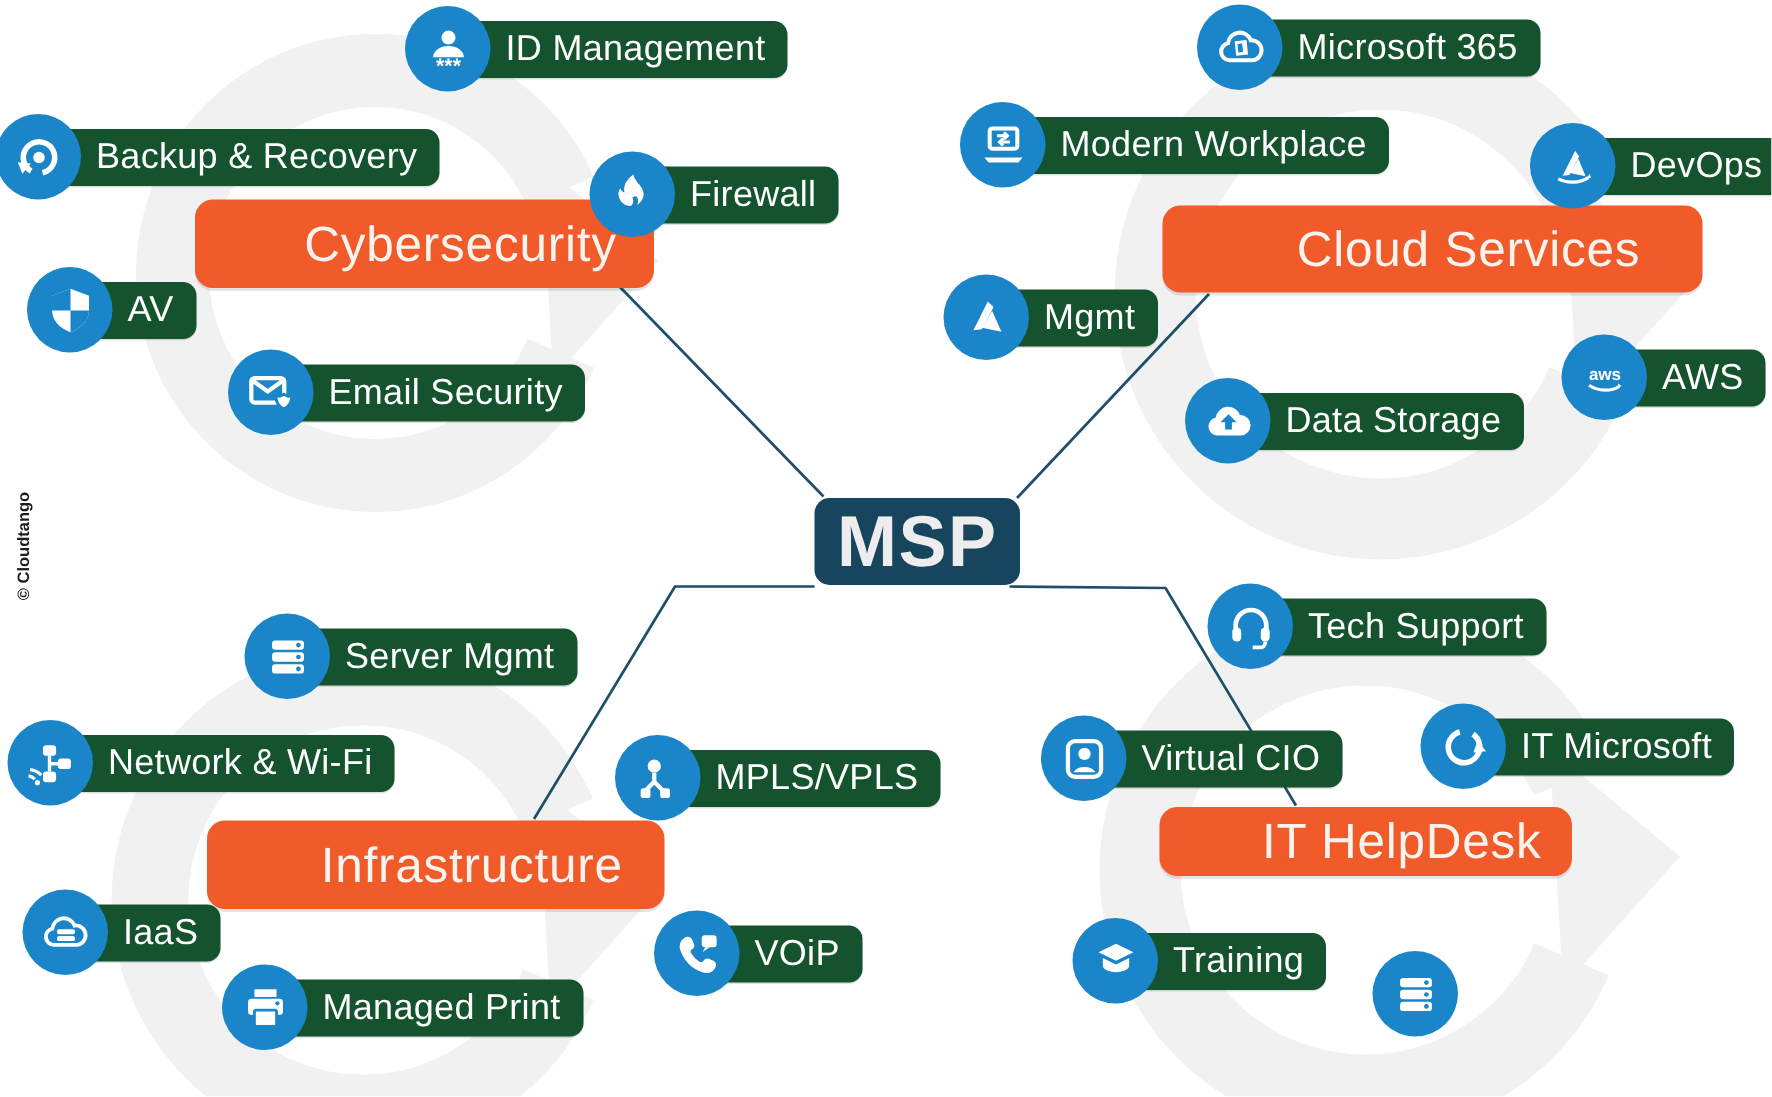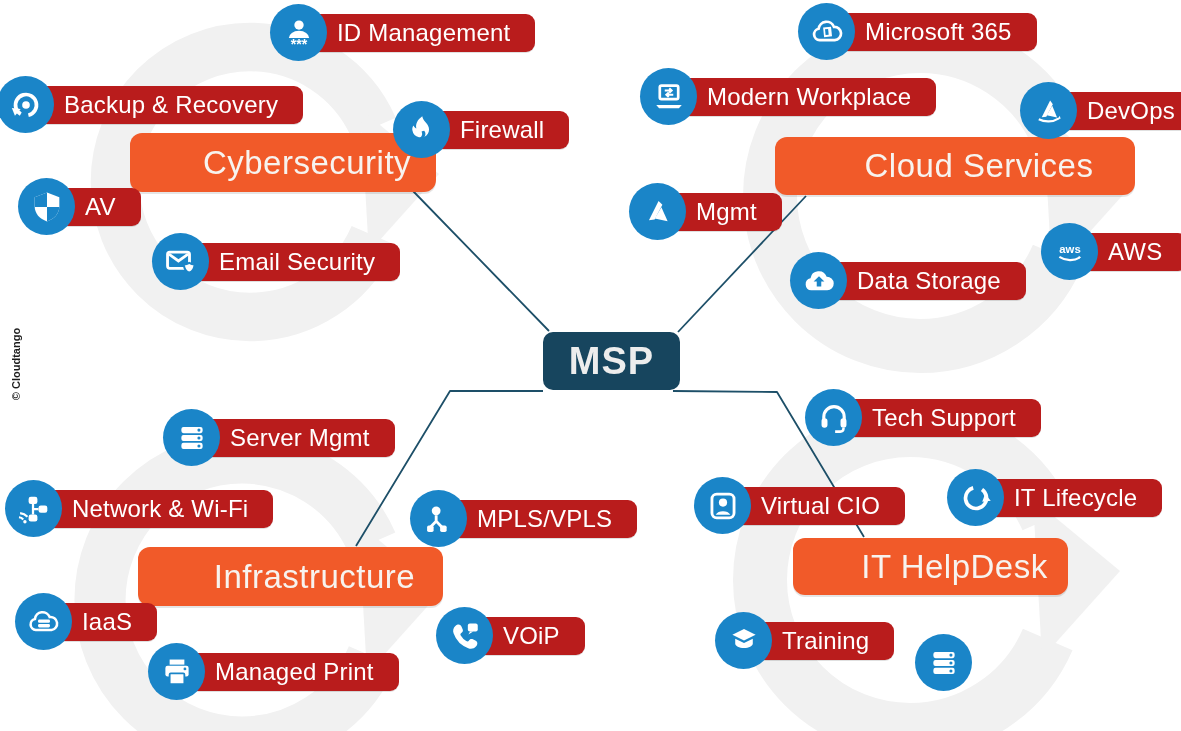--- a/index.html
+++ b/index.html
@@ -11,37 +11,37 @@
   
   .node{position:absolute;display:flex;align-items:center;z-index:3;}
   .disc{
     width:57px;height:57px;border-radius:50%;background:#1a85c8;
     display:flex;align-items:center;justify-content:center;flex:0 0 auto;
     position:relative;z-index:2;
   }
   .disc svg{display:block;}
   .pill{
     position:relative;z-index:1;margin-left:-29px;
-    background:#b91c1c;color:#ffffff;border-radius:9px;
-    padding:0 25px 0 39px;height:38px;line-height:38px;
+    background:#14532d;color:#ffffff;border-radius:9px;
+    padding:0 15px 0 39px;height:38px;line-height:38px;
     font-size:24px;font-weight:300;white-space:nowrap;letter-spacing:.2px;
     box-shadow:0 1px 0 rgba(0,0,0,.12);
   }
   
   .cat{
     position:absolute;z-index:3;background:#f15a29;color:#f7f3ef;
     border-radius:12px;display:flex;align-items:center;justify-content:center;
     font-size:33px;font-weight:300;letter-spacing:.5px;white-space:nowrap;
     box-shadow:0 2px 0 rgba(0,0,0,.10);
     padding-left:48px;
   }
   .root-box{
     position:absolute;z-index:4;background:#17455e;color:#ededed;
     border-radius:10px;display:flex;align-items:center;justify-content:center;
-    font-size:38px;font-weight:bold;letter-spacing:1px;
+    font-size:48px;font-weight:bold;letter-spacing:1px;
   }
   
   .credit{
     position:absolute;z-index:5;left:-36px;top:358px;width:104px;text-align:center;
     transform:rotate(-90deg);font-size:11px;font-weight:bold;color:#1c1c1c;
   }
 </style>
 </head>
 <body>
 
@@ -67,21 +67,21 @@
     </g>
   </svg>
 
   <div class="credit">© Cloudtango</div>
 
   <div class="root-box" style="left:543px;top:332px;width:137px;height:58px">MSP</div>
 
   <div class="cat" style="left:130px;top:133px;width:258px;height:59px">Cybersecurity</div>
   <div class="cat" style="left:775px;top:137px;width:312px;height:58px">Cloud Services</div>
   <div class="cat" style="left:138px;top:547px;width:257px;height:59px">Infrastructure</div>
-  <div class="cat" style="left:793px;top:538px;width:227px;height:57px">IT HelpDesk</div>
+  <div class="cat" style="left:773px;top:538px;width:227px;height:46px">IT HelpDesk</div>
 
   <div class="node" style="left:270px;top:4px">
     <span class="disc">
       <svg width="34" height="34" viewBox="0 0 24 24">
         <circle cx="12" cy="6.4" r="3.3" fill="#fff"></circle>
         <path d="M4.8 15.6a7.2 5.2 0 0 1 14.4 0z" fill="#fff"></path>
         <text x="12" y="23" font-size="10" font-weight="bold" fill="#fff" text-anchor="middle">***</text>
       </svg>
     </span>
     <span class="pill">ID Management</span>
@@ -309,21 +309,21 @@
     <span class="pill">Virtual CIO</span>
   </div>
 
   <div class="node" style="left:947px;top:469px">
     <span class="disc">
       <svg width="34" height="34" viewBox="0 0 24 24">
         <circle cx="12" cy="12" r="7.4" fill="none" stroke="#fff" stroke-width="2.6" pathLength="100" stroke-dasharray="86 14" transform="rotate(-55 12 12)"></circle>
         <polygon points="18.4,9.2 22.4,14 16.4,14.6" fill="#fff"></polygon>
       </svg>
     </span>
-    <span class="pill">IT Lifecycle</span>
+    <span class="pill">IT Microsoft</span>
   </div>
 
   <div class="node" style="left:715px;top:612px">
     <span class="disc">
       <svg width="34" height="34" viewBox="0 0 24 24">
         <path d="M12 3.6l8.2 4-8.2 4-8.2-4z" fill="#fff"></path>
         <path d="M5.8 10.4v3.6c0 1.6 2.8 3 6.2 3s6.2-1.4 6.2-3v-3.6L12 13.4z" fill="#fff"></path>
       </svg>
     </span>
     <span class="pill">Training</span>

